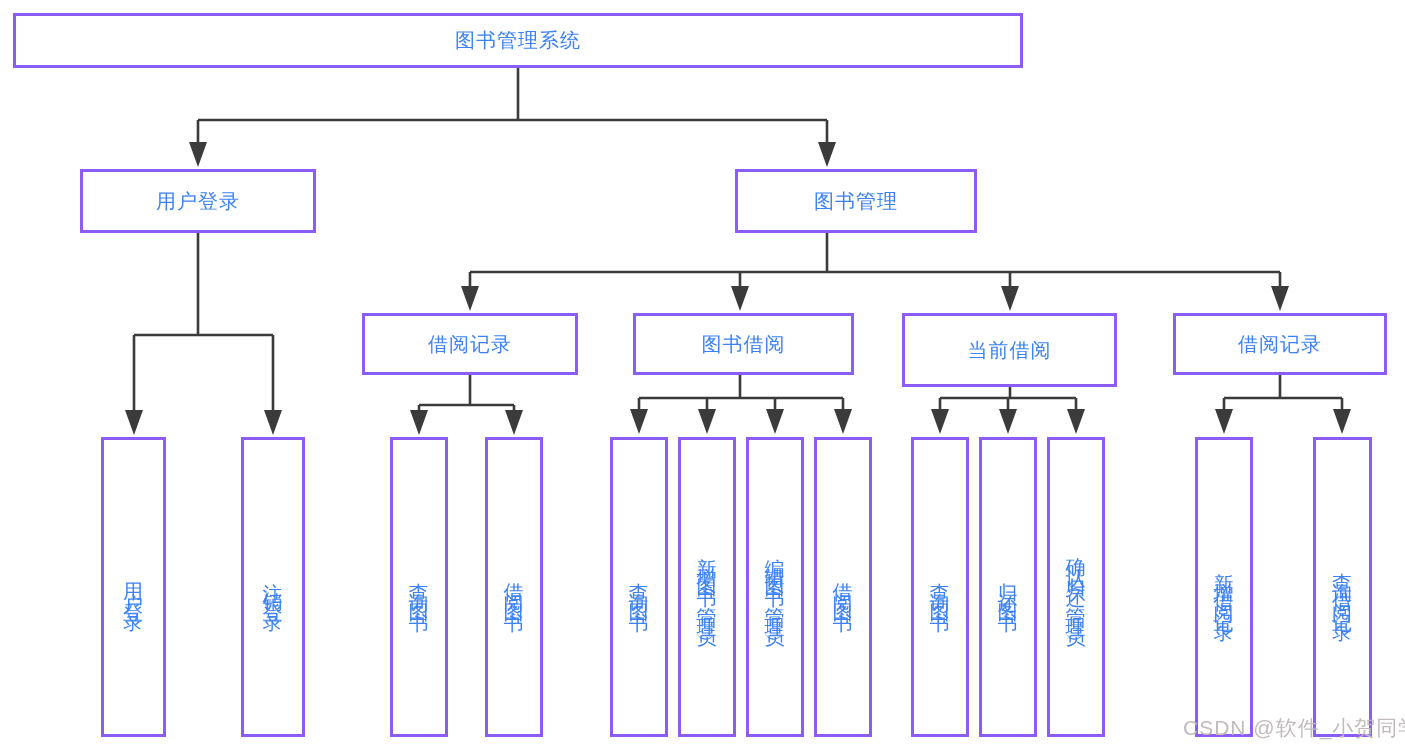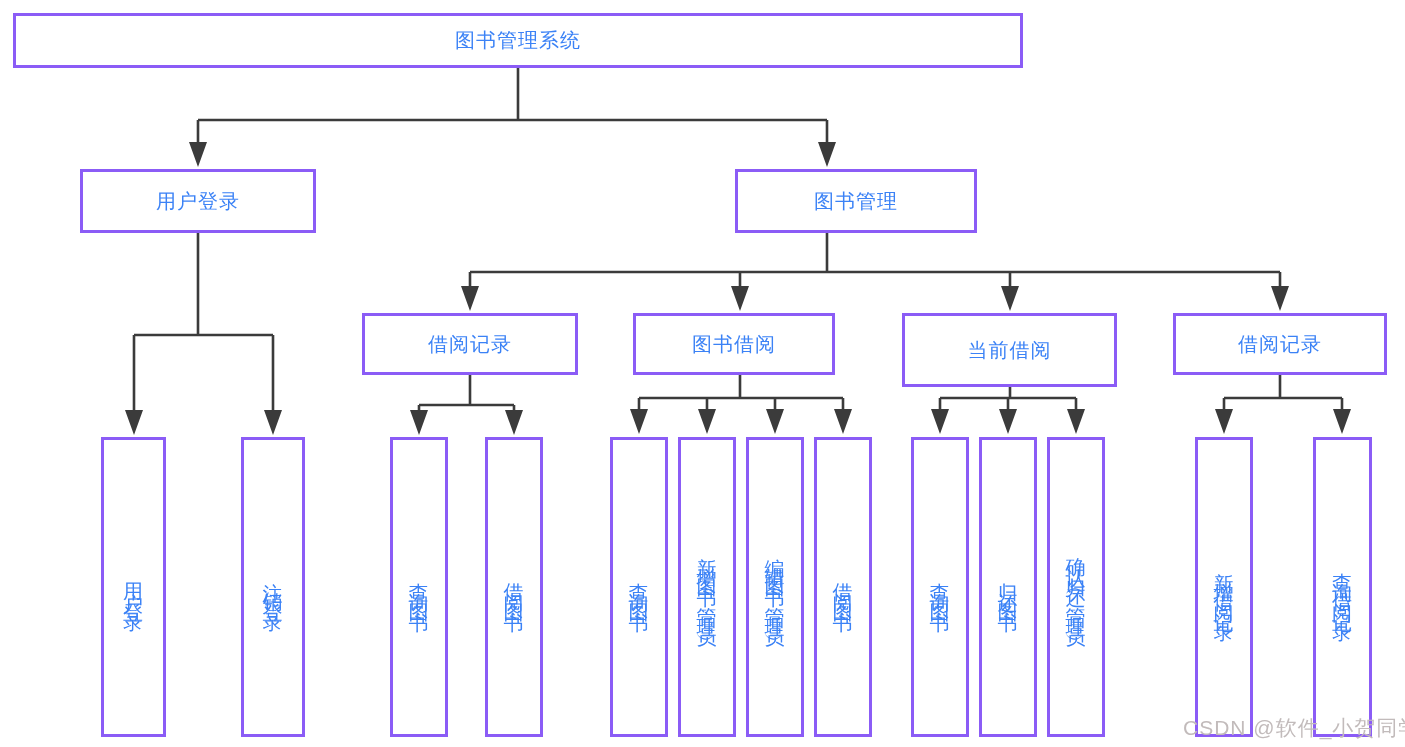--- a/index.html
+++ b/index.html
@@ -93,21 +93,21 @@
   <div class="box hbox" style="left:80px;top:169px;width:236px;height:64px">
     <span>用户登录</span>
   </div>
   <div class="box hbox" style="left:735px;top:169px;width:242px;height:64px">
     <span>图书管理</span>
   </div>
 
   <div class="box hbox" style="left:362px;top:313px;width:216px;height:62px">
     <span>借阅记录</span>
   </div>
-  <div class="box hbox" style="left:633px;top:313px;width:202px;height:62px">
+  <div class="box hbox" style="left:633px;top:313px;width:221px;height:62px">
     <span>图书借阅</span>
   </div>
   <div class="box hbox" style="left:902px;top:313px;width:215px;height:74px">
     <span>当前借阅</span>
   </div>
   <div class="box hbox" style="left:1173px;top:313px;width:214px;height:62px">
     <span>借阅记录</span>
   </div>
 
   <div class="box vbox" style="left:101px;top:437px;width:65px;height:300px">

